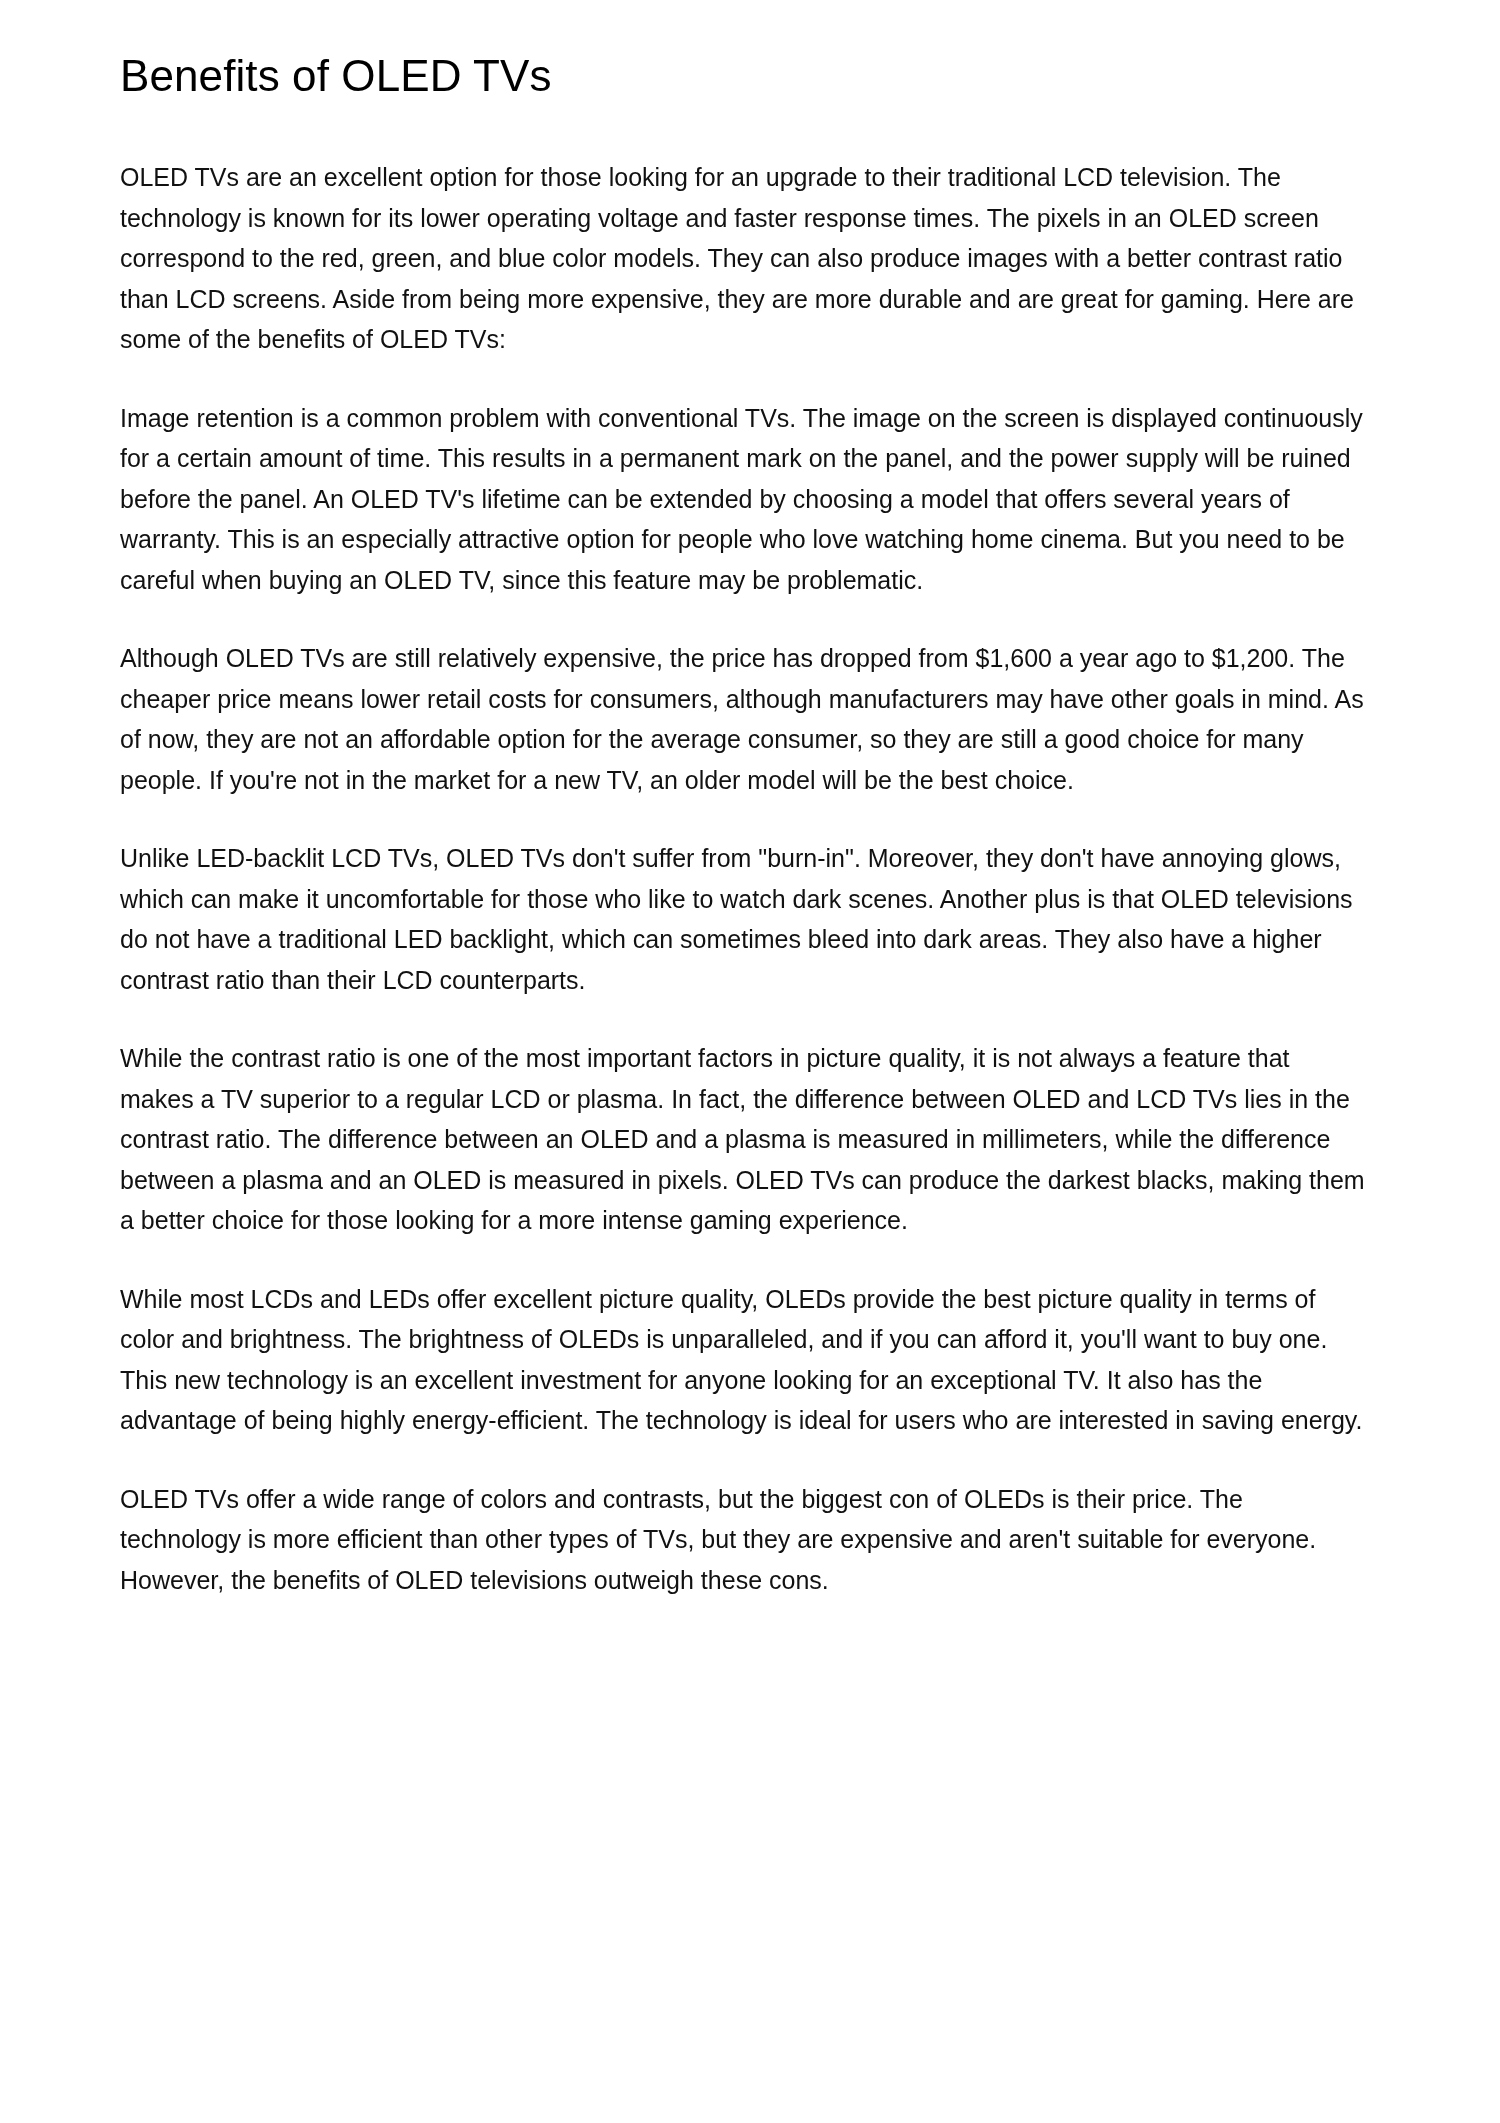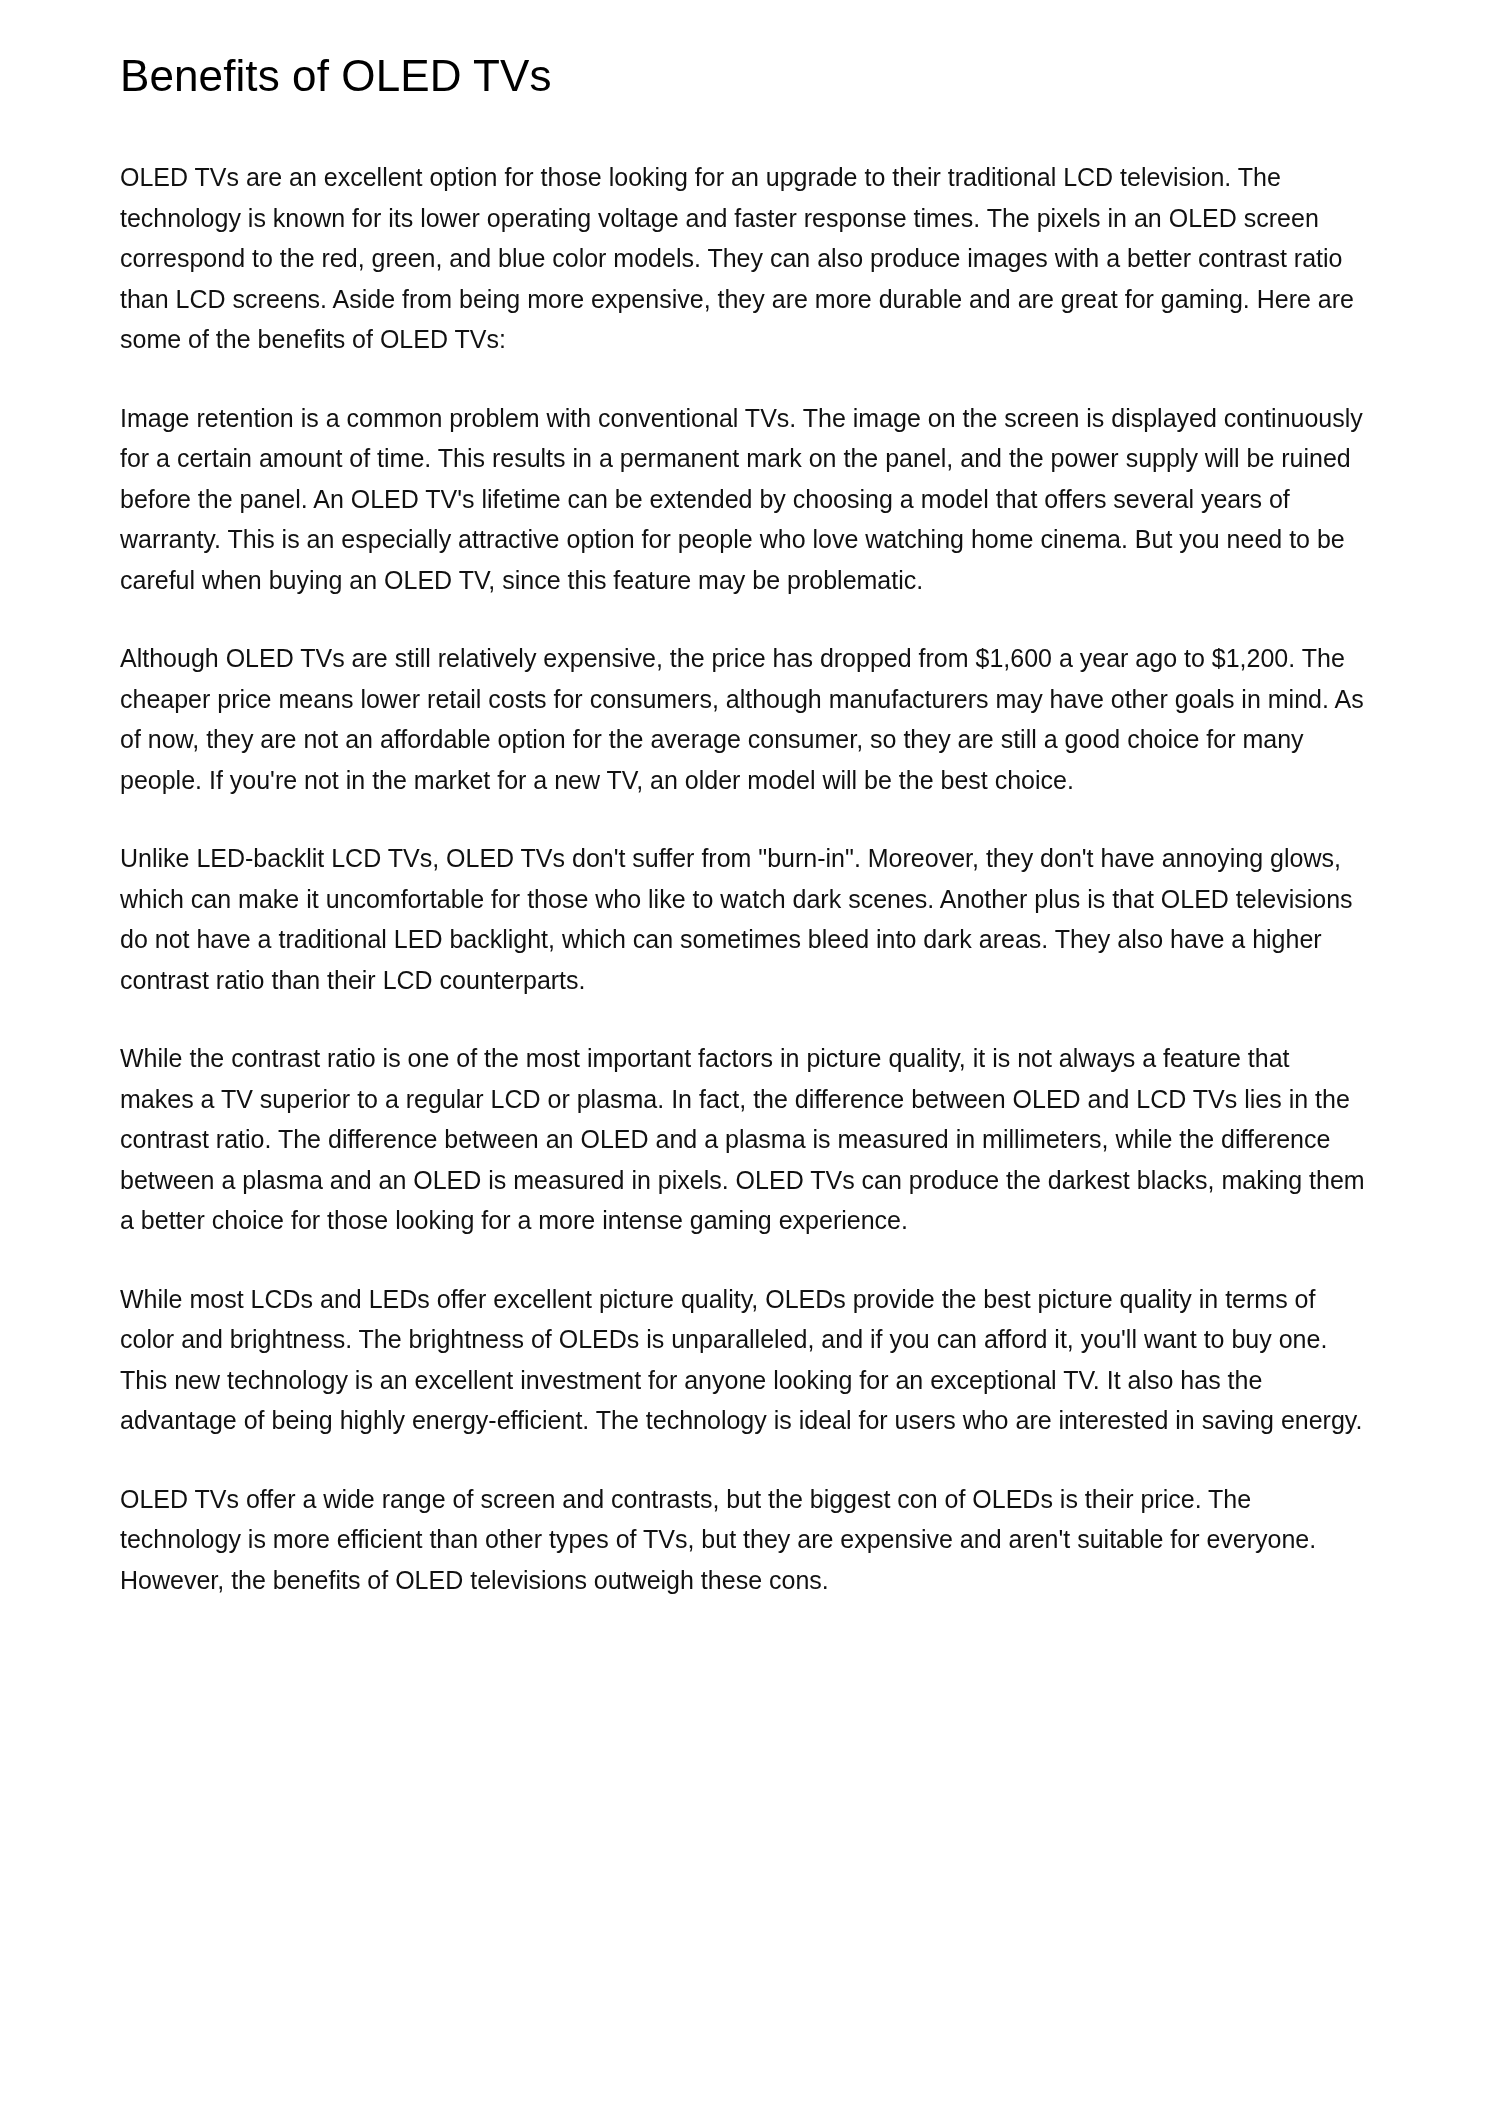--- a/index.html
+++ b/index.html
@@ -46,15 +46,15 @@
 
 <div class="page">
   <h1 class="doc-title">Benefits of OLED TVs</h1>
   <div class="doc-body">
     <p>OLED TVs are an excellent option for those looking for an upgrade to their traditional LCD television. The technology is known for its lower operating voltage and faster response times. The pixels in an OLED screen correspond to the red, green, and blue color models. They can also produce images with a better contrast ratio than LCD screens. Aside from being more expensive, they are more durable and are great for gaming. Here are some of the benefits of OLED TVs:</p>
     <p>Image retention is a common problem with conventional TVs. The image on the screen is displayed continuously for a certain amount of time. This results in a permanent mark on the panel, and the power supply will be ruined before the panel. An OLED TV's lifetime can be extended by choosing a model that offers several years of warranty. This is an especially attractive option for people who love watching home cinema. But you need to be careful when buying an OLED TV, since this feature may be problematic.</p>
     <p>Although OLED TVs are still relatively expensive, the price has dropped from $1,600 a year ago to $1,200. The cheaper price means lower retail costs for consumers, although manufacturers may have other goals in mind. As of now, they are not an affordable option for the average consumer, so they are still a good choice for many people. If you're not in the market for a new TV, an older model will be the best choice.</p>
     <p>Unlike LED-backlit LCD TVs, OLED TVs don't suffer from "burn-in". Moreover, they don't have annoying glows, which can make it uncomfortable for those who like to watch dark scenes. Another plus is that OLED televisions do not have a traditional LED backlight, which can sometimes bleed into dark areas. They also have a higher contrast ratio than their LCD counterparts.</p>
     <p>While the contrast ratio is one of the most important factors in picture quality, it is not always a feature that makes a TV superior to a regular LCD or plasma. In fact, the difference between OLED and LCD TVs lies in the contrast ratio. The difference between an OLED and a plasma is measured in millimeters, while the difference between a plasma and an OLED is measured in pixels. OLED TVs can produce the darkest blacks, making them a better choice for those looking for a more intense gaming experience.</p>
     <p>While most LCDs and LEDs offer excellent picture quality, OLEDs provide the best picture quality in terms of color and brightness. The brightness of OLEDs is unparalleled, and if you can afford it, you'll want to buy one. This new technology is an excellent investment for anyone looking for an exceptional TV. It also has the advantage of being highly energy-efficient. The technology is ideal for users who are interested in saving energy.</p>
-    <p>OLED TVs offer a wide range of screen and contrasts, but the biggest con of OLEDs is their price. The technology is more efficient than other types of TVs, but they are expensive and aren't suitable for everyone. However, the benefits of OLED televisions outweigh these cons.</p>
+    <p>OLED TVs offer a wide range of colors and contrasts, but the biggest con of OLEDs is their price. The technology is more efficient than other types of TVs, but they are expensive and aren't suitable for everyone. However, the benefits of OLED televisions outweigh these cons.</p>
   </div>
 </div>
 
 </body></html>

